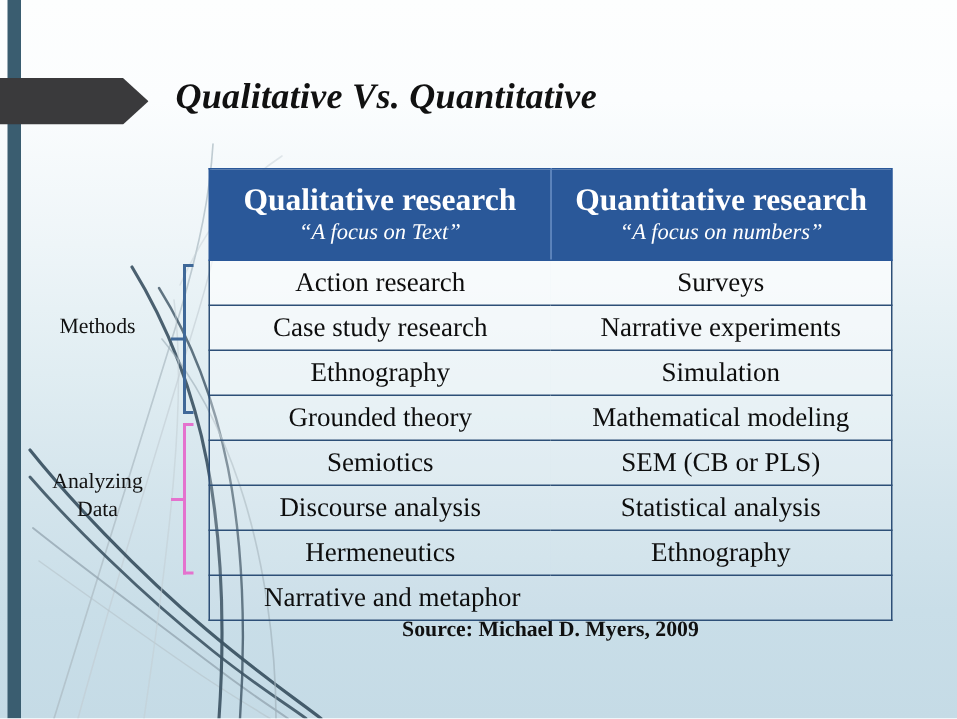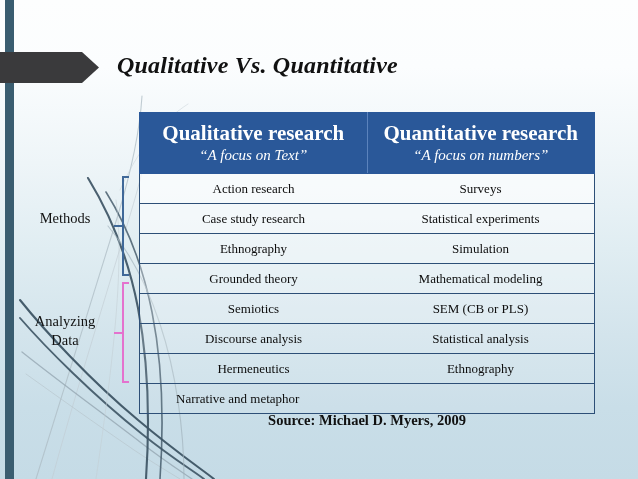--- a/index.html
+++ b/index.html
@@ -109,21 +109,21 @@
     line-height: 1.2;
     margin-top: 1px;
     font-family: "Liberation Serif", "DejaVu Serif", serif;
     text-align: center;
   }
 
   .matrix tbody tr td {
     height: 29px;
     text-align: center;
     vertical-align: middle;
-    font-size: 13px;
+    font-size: 18px;
     color: #0d0d0d;
     border-top: 1px solid #2d4f77;
     border-bottom: 1px solid #2d4f77;
     border-left: 1px solid #2d4f77;
     border-right: 1px solid #2d4f77;
     font-family: "Liberation Serif", "DejaVu Serif", serif;
     background: rgba(255,255,255,0.30);
   }
   
   .matrix tbody tr td.cell-left  { border-right: 0; }
@@ -275,21 +275,21 @@
         </th>
       </tr>
     </thead>
     <tbody>
       <tr class="r0">
         <td class="cell-left">Action research</td>
         <td class="cell-right">Surveys</td>
       </tr>
       <tr class="r1">
         <td class="cell-left">Case study research</td>
-        <td class="cell-right">Statistical experiments</td>
+        <td class="cell-right">Narrative experiments</td>
       </tr>
       <tr class="r2">
         <td class="cell-left">Ethnography</td>
         <td class="cell-right">Simulation</td>
       </tr>
       <tr class="r3">
         <td class="cell-left">Grounded theory</td>
         <td class="cell-right">Mathematical modeling</td>
       </tr>
       <tr class="r4">

